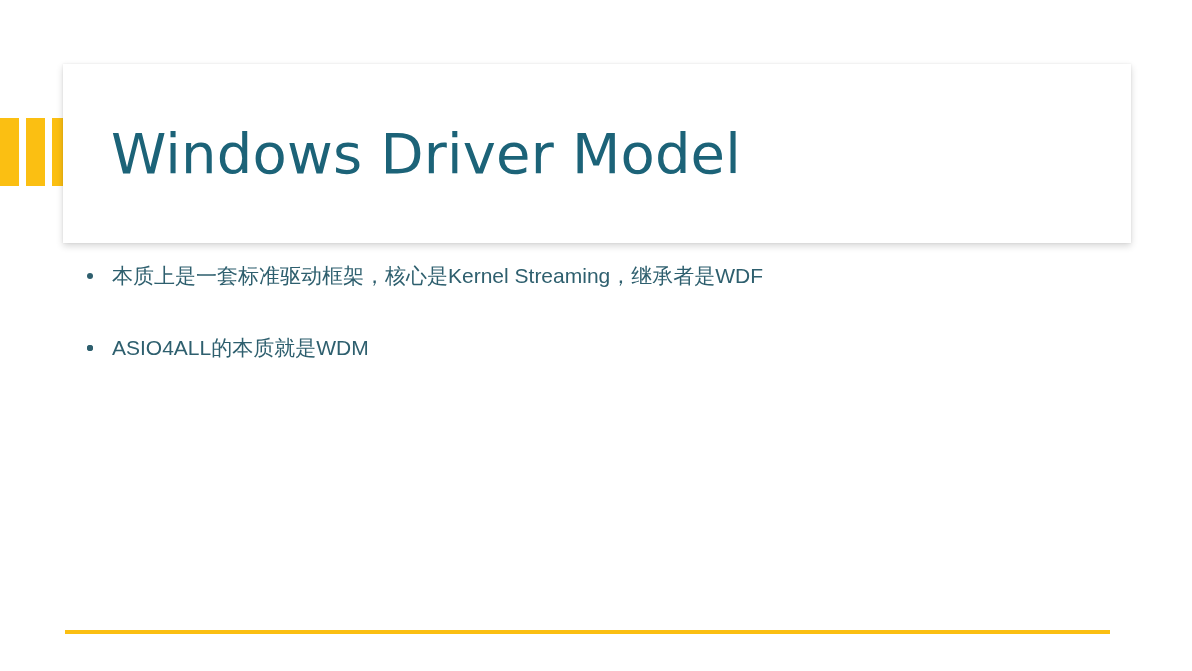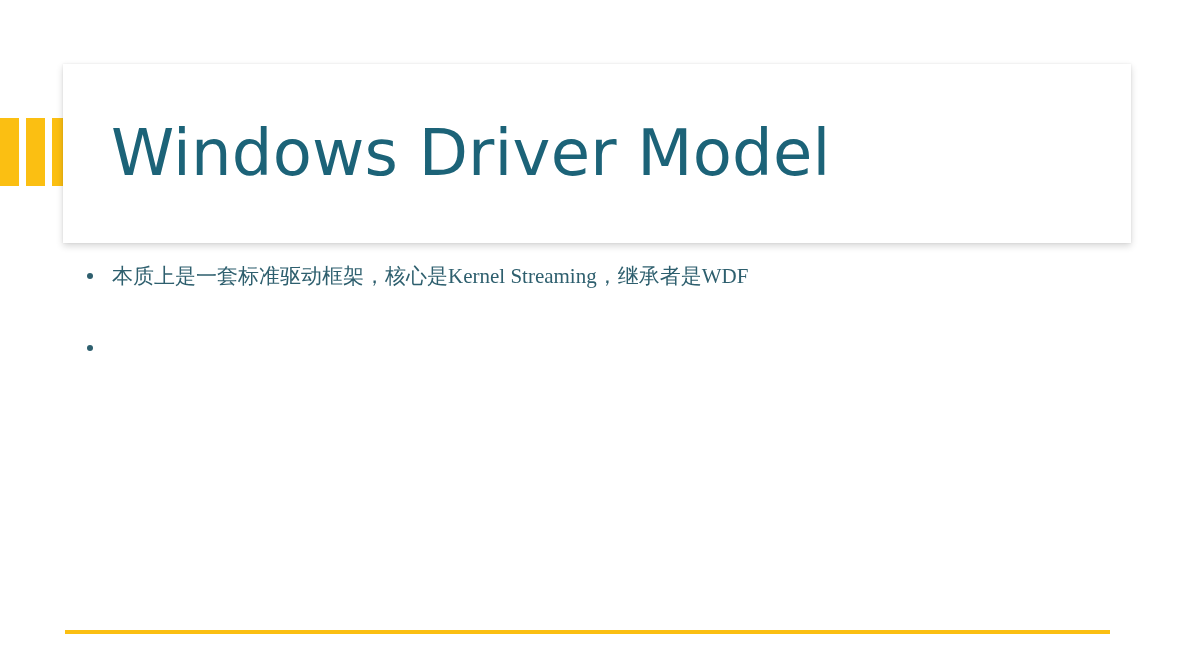--- a/index.html
+++ b/index.html
@@ -51,21 +51,21 @@
     box-shadow: 0 3px 7px rgba(0,0,0,0.16), 0 0 2px rgba(0,0,0,0.08);
     z-index: 2;
     display: flex;
     align-items: center;
   }
   #page-title {
     margin: 0;
     padding: 0 0 0 48px;
     font-family: "DejaVu Sans", "Liberation Sans", sans-serif;
     font-weight: 400;
-    font-size: 64px;
+    font-size: 56px;
     line-height: 1.1;
     letter-spacing: 0.2px;
     color: #1C6378;
     white-space: nowrap;
   }
 
   
   #bullet-list {
     position: absolute;
     left: 82px;
@@ -73,21 +73,21 @@
     width: 1030px;
     list-style: none;
     margin: 0;
     padding: 0;
     z-index: 3;
   }
   .bullet-item {
     position: relative;
     padding-left: 30px;
     margin: 0 0 44px 0;
-    font-family: Liberation Serif, serif;
+    font-family: Liberation Sans, sans-serif;
     font-size: 21px;
     line-height: 28px;
     color: #2E5F6E;
     white-space: nowrap;
   }
   .bullet-item:last-child { margin-bottom: 0; }
   .bullet-dot {
     position: absolute;
     left: 5px;
     top: 11px;
@@ -124,17 +124,21 @@
   </div>
 
   <ul id="bullet-list">
     <li class="bullet-item">
       <span class="bullet-dot"></span>
       <span>本质上是一套标准驱动框架，核心是Kernel Streaming，继承者是WDF</span>
     </li>
     <li class="bullet-item">
       <span class="bullet-dot"></span>
     </li>
+    <li class="bullet-item">
+      <span class="bullet-dot"></span>
+      <span>ASIO4ALL的本质就是WDM</span>
+    </li>
   </ul>
 
   <div id="bottom-rule"></div>
 
 </div>
 
 </body></html>

